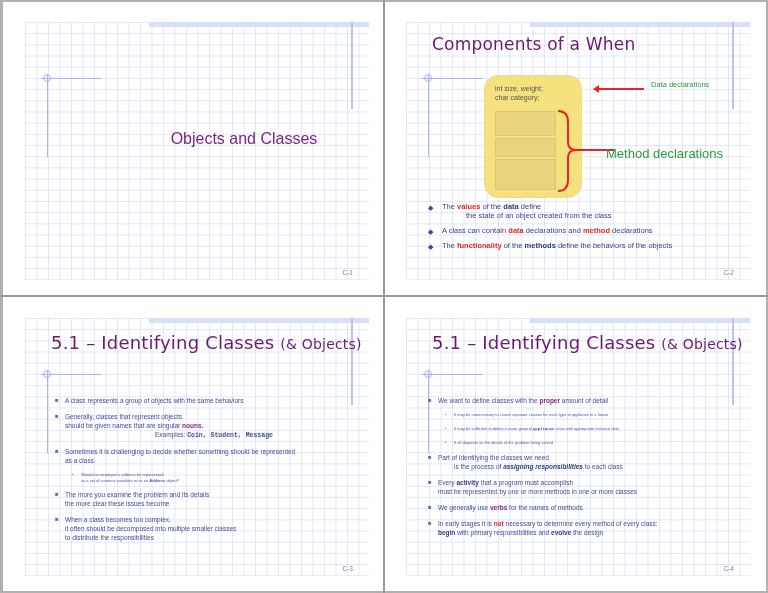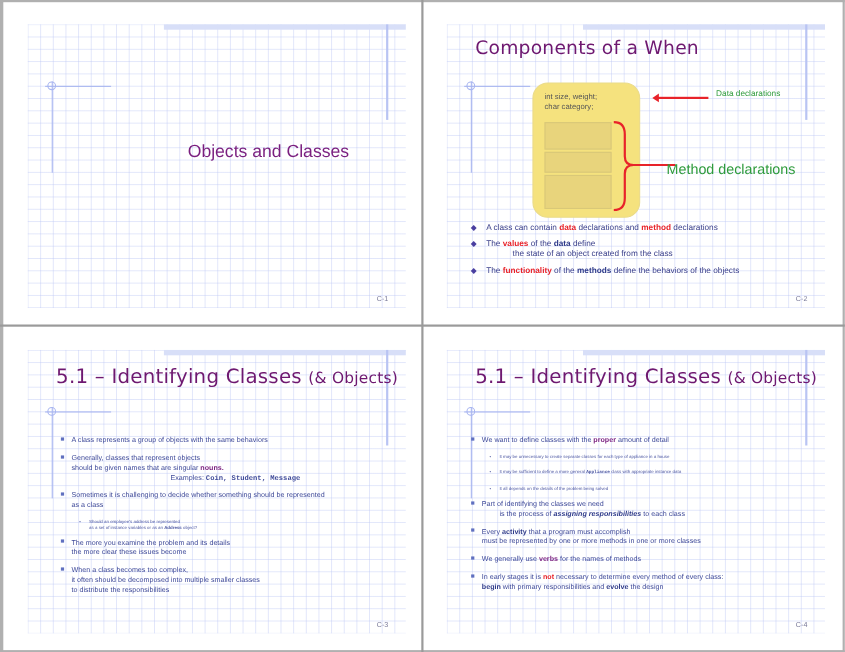--- a/index.html
+++ b/index.html
@@ -108,26 +108,26 @@
     <div class="arrow"></div>
     <div class="data-label">Data declarations</div>
     <svg class="brace" width="60" height="82" viewBox="0 0 60 82">
       <path d="M2 1 Q12 1 12 12 L12 32 Q12 40 20 40 L58 40 M20 40 Q12 40 12 48 L12 70 Q12 81 2 81" fill="none" stroke="#e8232a" stroke-width="2"></path>
     </svg>
     <div class="method-label">Method declarations</div>
 
     <div class="bullets2">
       <div class="b2">
         <span class="dot">◆</span>
-        <span>A class can contain </span><span class="red">data</span><span> declarations and </span><span class="red">method</span><span> declarations</span>
+        <span>The </span><span class="red">values</span><span> of the </span><span class="navy">data</span><span> define</span>
+        <span class="indent">the state of an object created from the class</span>
       </div>
       <div class="b2">
         <span class="dot">◆</span>
-        <span>The </span><span class="red">values</span><span> of the </span><span class="navy">data</span><span> define</span>
-        <span class="indent">the state of an object created from the class</span>
+        <span>A class can contain </span><span class="red">data</span><span> declarations and </span><span class="red">method</span><span> declarations</span>
       </div>
       <div class="b2">
         <span class="dot">◆</span>
         <span>The </span><span class="red">functionality</span><span> of the </span><span class="navy">methods</span><span> define the behaviors of the objects</span>
       </div>
     </div>
     <div class="slide-num">C-2</div>
   </div>
 
   <div class="slide s3">

